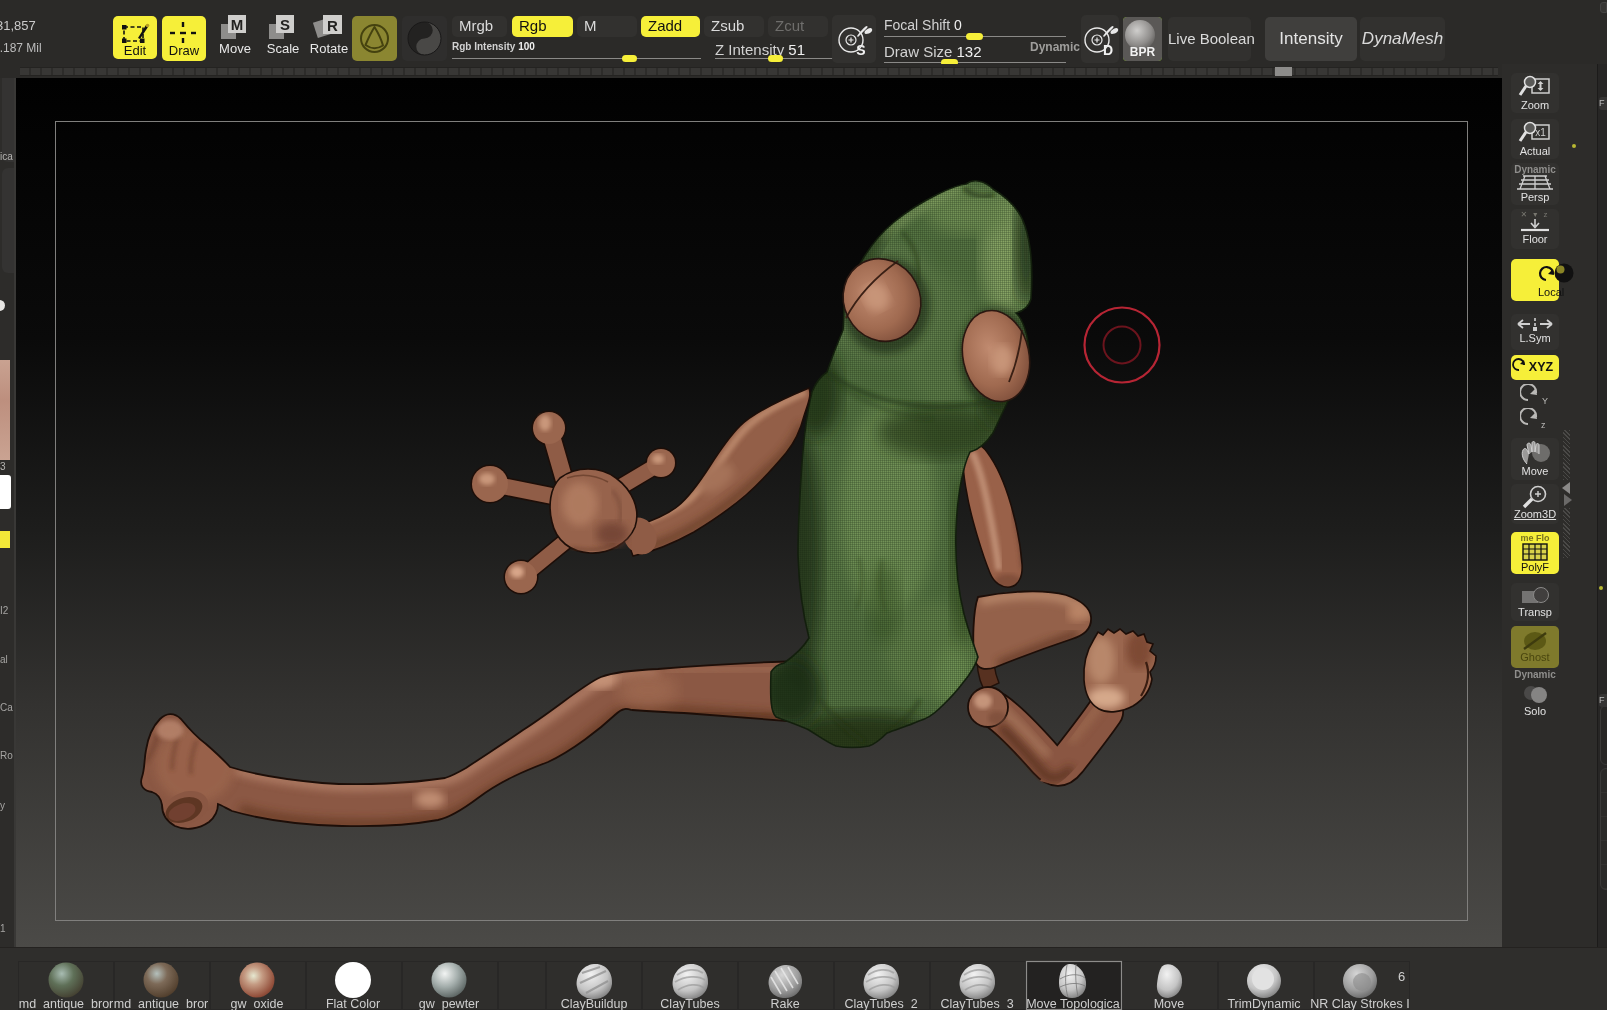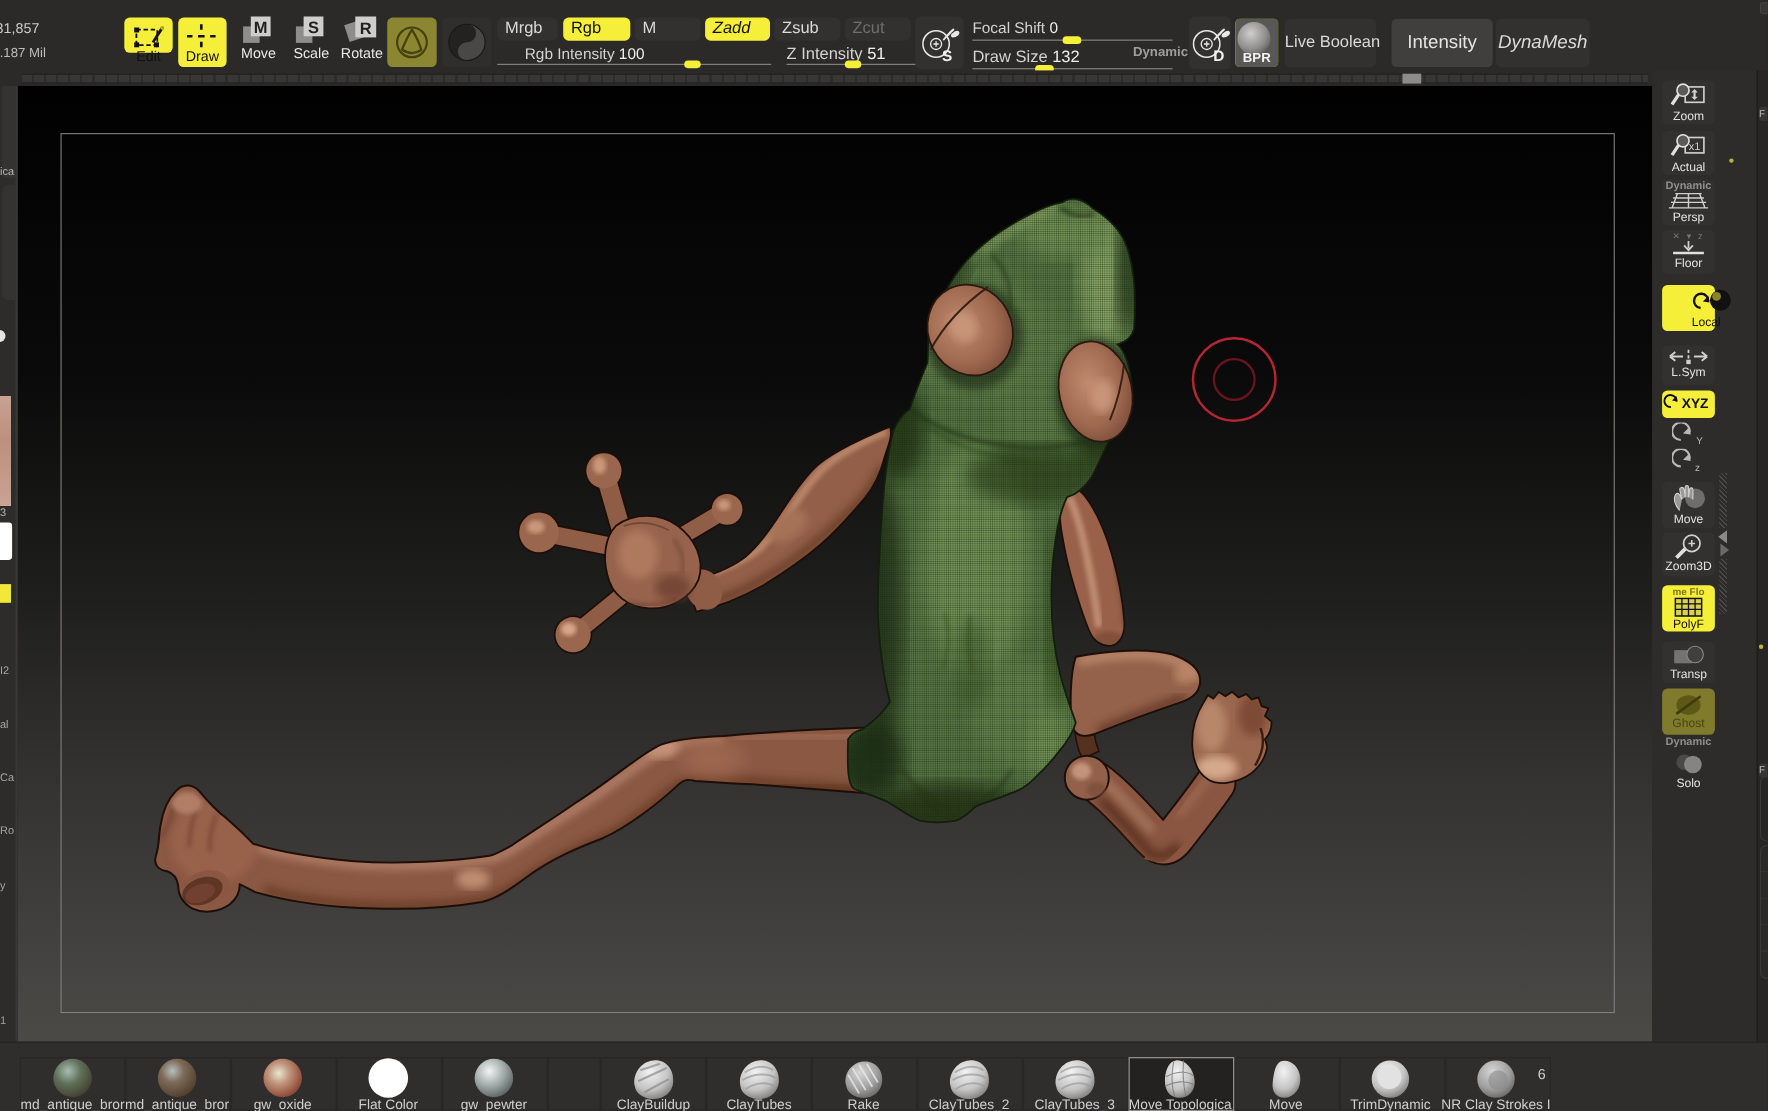--- a/index.html
+++ b/index.html
@@ -225,21 +225,21 @@
 </g>
 
 <circle cx="1122" cy="345" r="37.5" fill="none" stroke="#b62534" stroke-width="2.2"></circle>
 <circle cx="1122" cy="345" r="18.5" fill="none" stroke="#6b141d" stroke-width="2"></circle>
 </svg>
 
 <div class="abs" id="toolbar" style="left:0;top:0;width:1607px;height:64px;background:#2b2a28;">
  <div class="lbl" style="left:-4px;top:18px;font-size:13px;color:#cacaca;">31,857</div>
  <div class="lbl" style="left:-7px;top:41px;font-size:12px;color:#bdbdbd;">1.187 Mil</div>
 
- <div class="ybtn" style="left:113px;top:16px;width:44px;height:32px;">
+ <div class="ybtn" style="left:113px;top:16px;width:44px;height:43px;">
   <svg width="44" height="45" viewBox="0 0 44 45">
    <rect x="11" y="11" width="19" height="14" fill="none" stroke="#111" stroke-width="1.6" stroke-dasharray="4 2.5"></rect>
    <rect x="9" y="9" width="4.5" height="4.5" fill="#111"></rect>
         <rect x="9" y="22.5" width="4.5" height="4.5" fill="#111"></rect>
    <rect x="27" y="22.5" width="4.5" height="4.5" fill="#111"></rect>
    <path d="M25 22 L33 9 L35 11 L27 23 Z" fill="#111"></path>
         <circle cx="34.5" cy="9.5" r="1.8" fill="#b8a020"></circle>
   </svg>
   <div style="position:absolute;left:0;right:0;top:27px;text-align:center;font-size:13px;">Edit</div>
  </div>
@@ -293,25 +293,25 @@
   <svg width="45" height="45" viewBox="0 0 45 45">
    <circle cx="22.5" cy="22.5" r="16.5" fill="#232221"></circle>
    <path d="M22.5 6 A16.5 16.5 0 0 1 22.5 39 A8.25 8.25 0 0 1 22.5 22.5 A8.25 8.25 0 0 0 22.5 6 Z" fill="#494846"></path>
    <circle cx="22.5" cy="22.5" r="16.5" fill="none" stroke="#191818" stroke-width="1"></circle>
   </svg>
  </div>
 
  <div class="btn" style="left:452px;top:16px;width:55px;height:21px;font-size:15px;line-height:20px;text-indent:7px;">Mrgb</div>
  <div class="ybtn" style="left:512px;top:16px;width:61px;height:21px;font-size:15px;line-height:20px;text-indent:7px;">Rgb</div>
  <div class="btn" style="left:577px;top:16px;width:60px;height:21px;font-size:15px;line-height:20px;text-indent:7px;">M</div>
- <div class="ybtn" style="left:641px;top:16px;width:59px;height:21px;font-size:15px;line-height:20px;text-indent:7px;font-style:italic;">Zadd</div>
+ <div class="ybtn" style="left:641px;top:16px;width:59px;height:21px;font-size:15px;line-height:20px;text-indent:7px;">Zadd</div>
  <div class="btn" style="left:704px;top:16px;width:60px;height:21px;font-size:15px;line-height:20px;text-indent:7px;">Zsub</div>
  <div class="btn" style="left:768px;top:16px;width:60px;height:21px;font-size:15px;line-height:20px;text-indent:7px;color:#6f6e6c;">Zcut</div>
 
- <div class="lbl" style="left:477px;top:41px;font-size:14px;color:#d2d2d2;">Rgb Intensity <span style="color:#efefef;">100</span></div>
+ <div class="lbl" style="left:452px;top:41px;font-size:10px;color:#d2d2d2;font-weight:bold;">Rgb Intensity <span style="color:#efefef;">100</span></div>
  <div class="abs" style="left:452px;top:58px;width:249px;height:1px;background:#8a8987;"></div>
  <div class="abs" style="left:622px;top:55px;width:15px;height:7px;background:#f6ef39;border-radius:3.5px;"></div>
  <div class="lbl" style="left:715px;top:41px;font-size:15px;color:#d2d2d2;">Z Intensity <span style="color:#efefef;">51</span></div>
  <div class="abs" style="left:715px;top:58px;width:121px;height:1px;background:#8a8987;"></div>
  <div class="abs" style="left:768px;top:55px;width:15px;height:7px;background:#f6ef39;border-radius:3.5px;"></div>
 
  <div class="btn" style="left:832px;top:15px;width:44px;height:48px;">
   <svg width="44" height="48" viewBox="0 0 44 48">
    <circle cx="19" cy="25" r="12" fill="none" stroke="#e8e8e8" stroke-width="1.4"></circle>
    <circle cx="19" cy="25" r="5" fill="none" stroke="#e8e8e8" stroke-width="1.2"></circle>
@@ -472,21 +472,21 @@
   </svg>
   <div style="margin-top:-3px;color:#e2e2e2;">Move</div>
  </div>
 
  <div class="btn" style="left:9px;top:420px;width:48px;height:40px;text-align:center;">
   <svg width="34" height="24" viewBox="0 0 34 24" style="margin-top:1px;">
    <circle cx="20" cy="9" r="7.5" fill="none" stroke="#cfcfcf" stroke-width="1.6"></circle>
    <path d="M17 9 H23 M20 6 V12" stroke="#cfcfcf" stroke-width="1.4"></path>
    <path d="M14 14 L6 22" stroke="#e0e0e0" stroke-width="3.4"></path>
   </svg>
-  <div style="margin-top:-3px;color:#e2e2e2;">Zoom3D</div>
+  <div style="margin-top:-3px;color:#e2e2e2;text-decoration:underline;">Zoom3D</div>
  </div>
 
  <div class="ybtn" style="left:9px;top:468px;width:48px;height:42px;text-align:center;">
   <div style="font-size:9px;font-weight:bold;color:#7a741f;margin-top:1px;">me Flo</div>
   <svg width="26" height="18" viewBox="0 0 26 18">
    <rect x="1" y="1" width="24" height="16" fill="#d8d24a" stroke="#111" stroke-width="1.4"></rect>
    <path d="M1 6 H25 M1 11 H25 M7 1 V17 M13 1 V17 M19 1 V17" stroke="#111" stroke-width="1.2"></path>
   </svg>
   <div style="margin-top:-2px;color:#111;">PolyF</div>
  </div>

